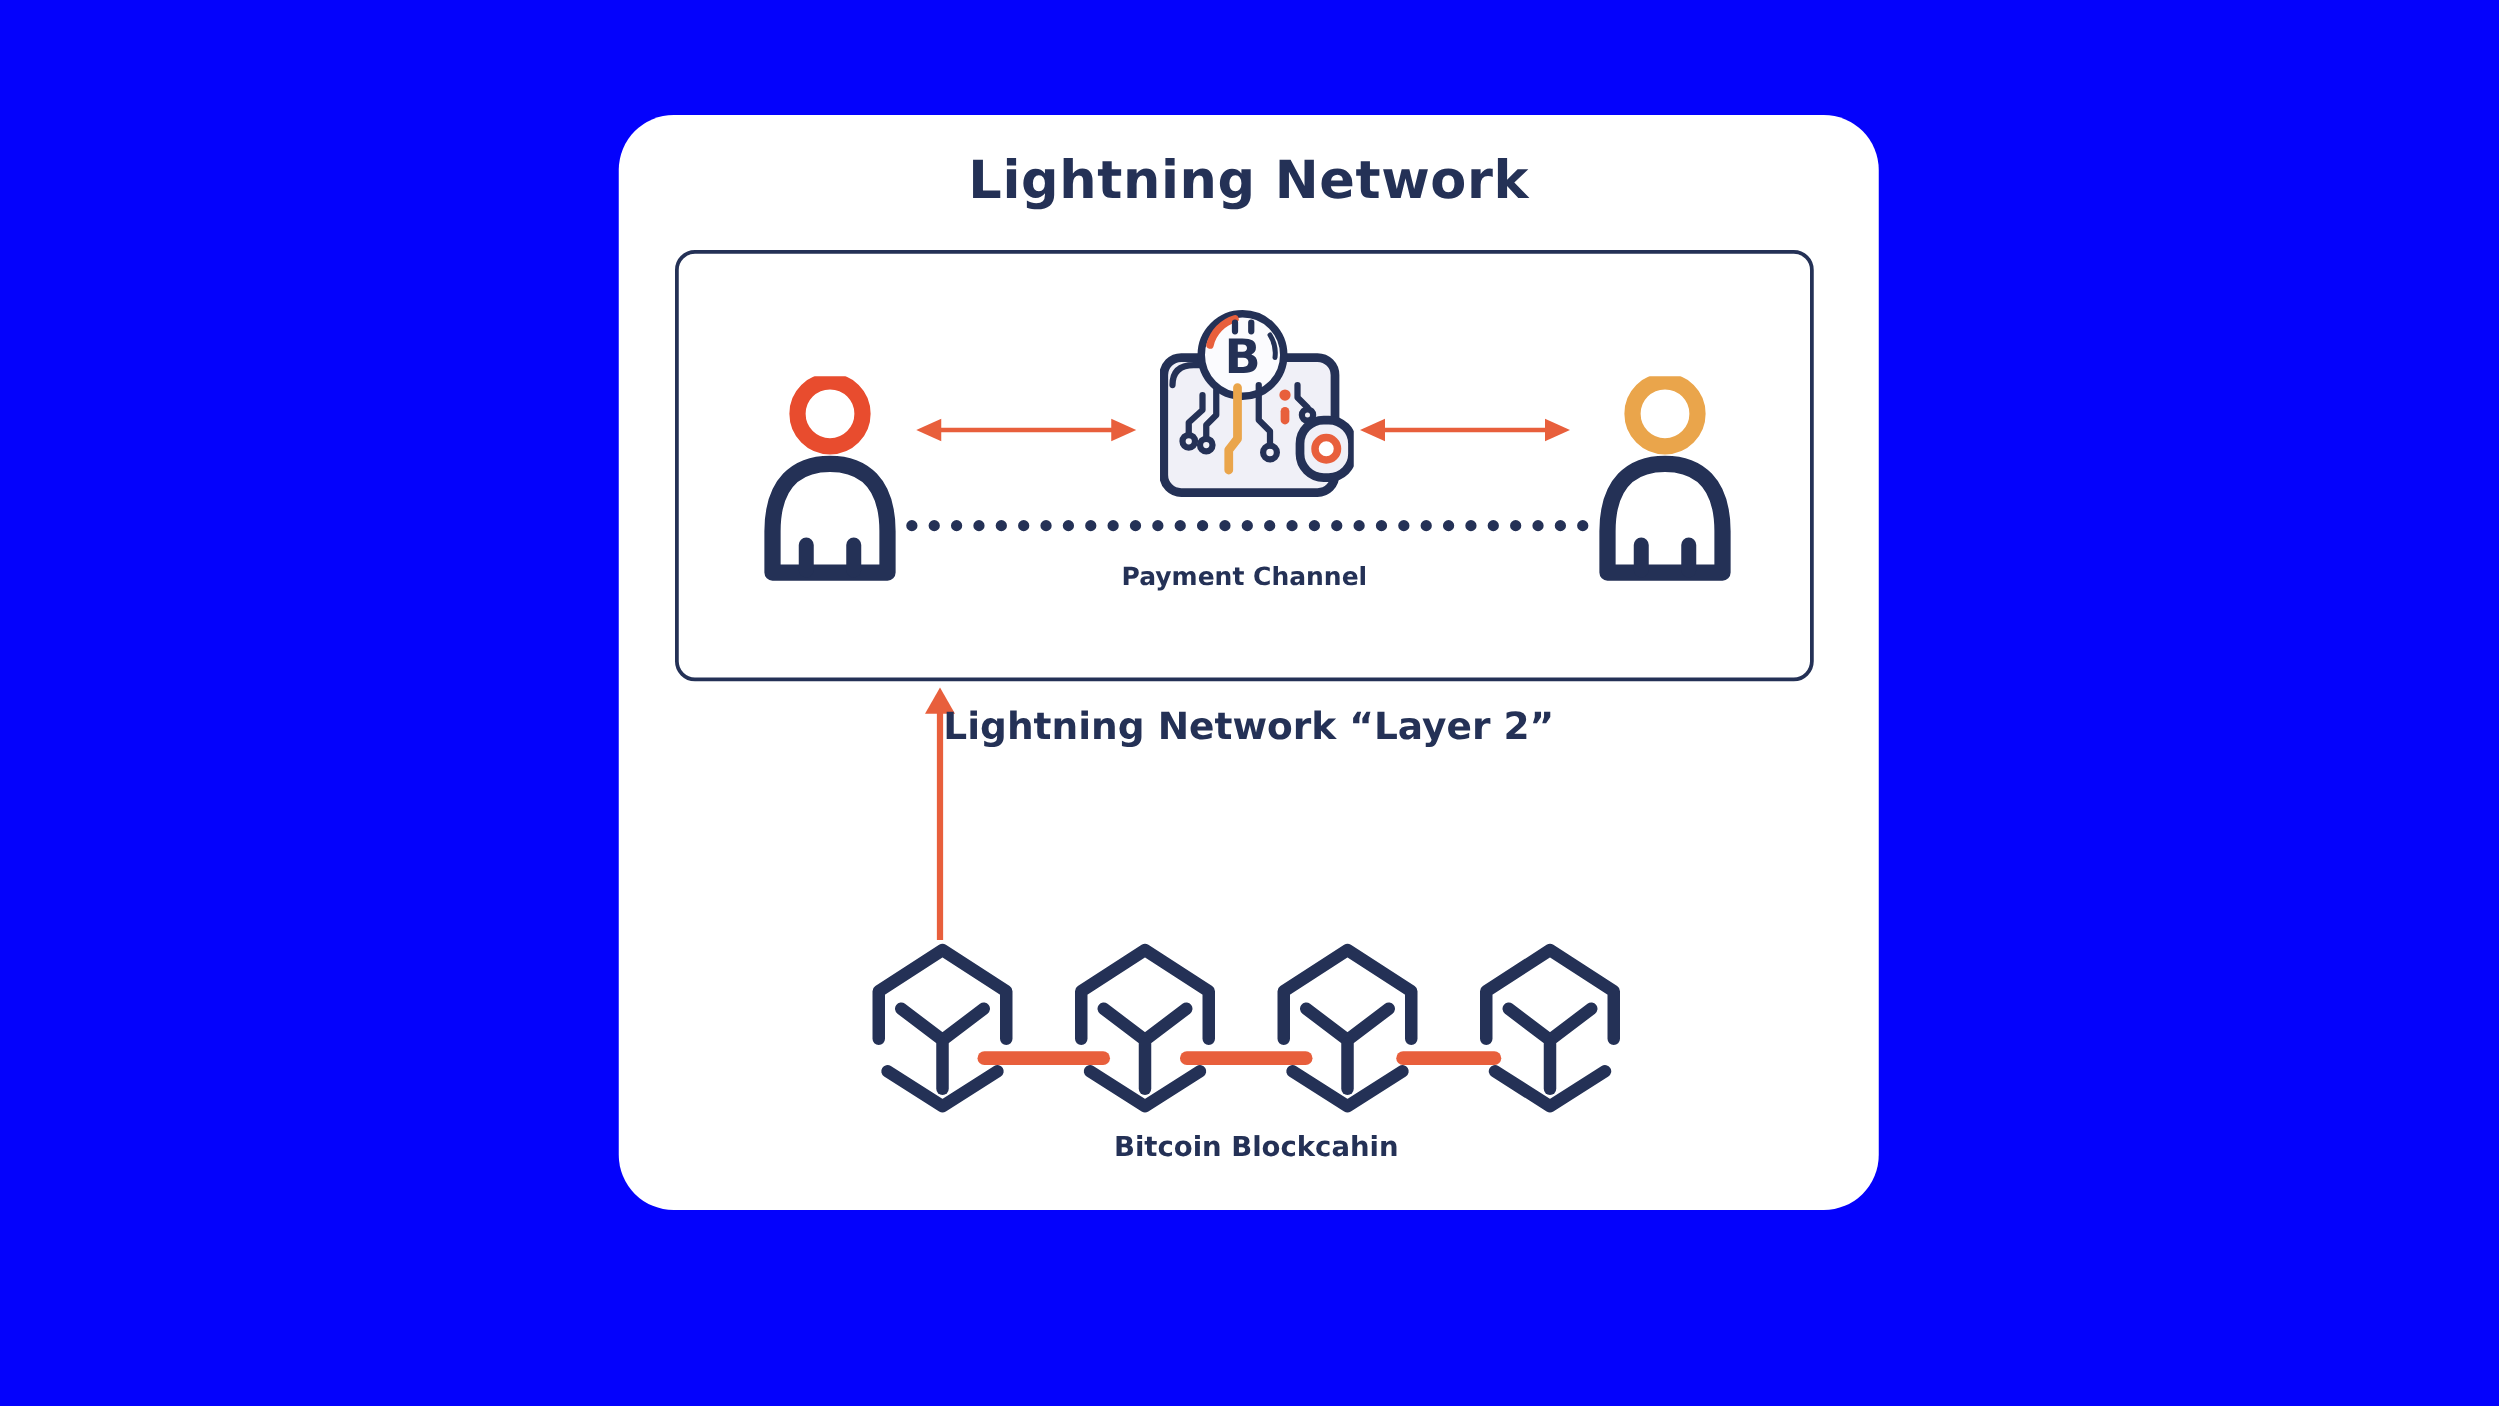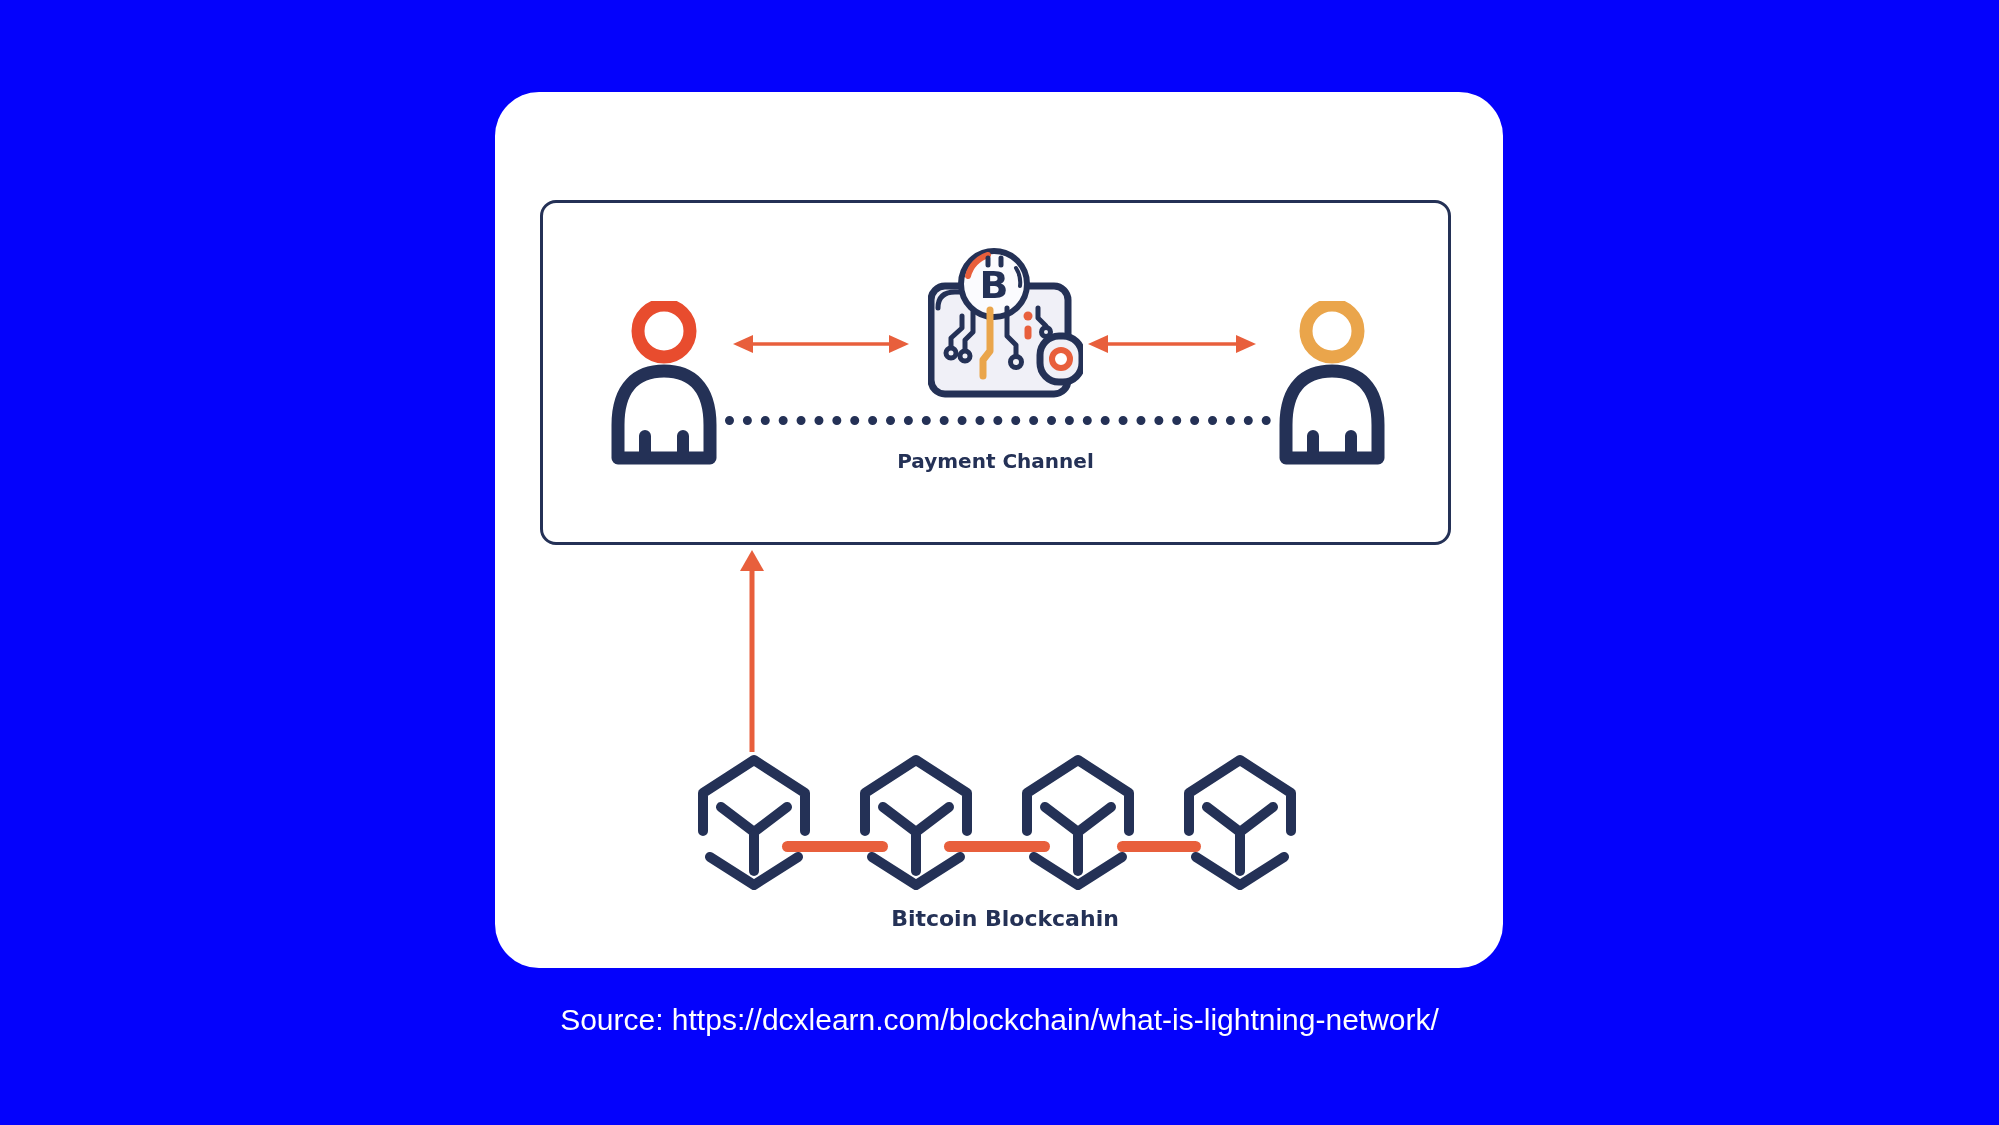--- a/index.html
+++ b/index.html
@@ -39,20 +39,21 @@
   .sn{stroke:var(--navy)} .so{stroke:var(--orange)} .sr{stroke:var(--red)} .sa{stroke:var(--amber)}
   .fo{fill:var(--orange)} .fw{fill:var(--wallet-fill)} .fwhite{fill:#ffffff}
   .bsym{font-family:"DejaVu Sans",sans-serif; font-weight:700; fill:var(--navy);}
 </style>
 </head>
 <body>
 
 <div class="page">
   <div class="card">
 
+    <div class="dtext page-title">Lightning Network</div>
 
     <div class="channel-box">
 
       <svg class="person person-left" viewBox="0 0 112 164">
         <circle class="nf sr" cx="56" cy="30" r="26" stroke-width="13"></circle>
         <path class="nf sn rj" stroke-width="13" d="M10,157 V124 C10,85 30,70 56,70 C82,70 102,85 102,124 V157 Z"></path>
         <path class="nf sn rc" stroke-width="12" d="M37,155 V135 M75,155 V135"></path>
       </svg>
 
       <svg class="person person-right" viewBox="0 0 112 164">
@@ -97,20 +98,21 @@
 
       <div class="dotline"></div>
       <div class="dtext channel-label">Payment Channel</div>
     </div>
 
     <svg class="uparrow" viewBox="0 0 28 206">
       <line class="so" x1="14" y1="20" x2="14" y2="204" stroke-width="5"></line>
       <polygon class="fo" points="14,2 26,23 2,23"></polygon>
     </svg>
 
+    <div class="dtext layer2-label">Lightning Network “Layer 2”</div>
 
     <svg class="cube cube1" viewBox="0 0 122 140">
       <path class="nf sn rc rj" stroke-width="10" d="M10,80 V42 L61,9 L112,42 V80"></path>
       <path class="nf sn rc rj" stroke-width="10" d="M28,56 L61,81 L94,56"></path>
       <path class="nf sn rc" stroke-width="10" d="M61,84 V120"></path>
       <path class="nf sn rc rj" stroke-width="10" d="M17,106 L61,134 L105,106"></path>
     </svg>
     <svg class="cube cube2" viewBox="0 0 122 140">
       <path class="nf sn rc rj" stroke-width="10" d="M10,80 V42 L61,9 L112,42 V80"></path>
       <path class="nf sn rc rj" stroke-width="10" d="M28,56 L61,81 L94,56"></path>
@@ -129,14 +131,13 @@
       <path class="nf sn rc" stroke-width="10" d="M61,84 V120"></path>
       <path class="nf sn rc rj" stroke-width="10" d="M17,106 L61,134 L105,106"></path>
     </svg>
     <div class="connector conn1"></div>
     <div class="connector conn2"></div>
     <div class="connector conn3"></div>
 
     <div class="dtext blockchain-label">Bitcoin Blockcahin</div>
   </div>
 
-  <div class="source-line">Source: https://dcxlearn.com/blockchain/what-is-lightning-network/</div>
 </div>
 
 </body></html>

